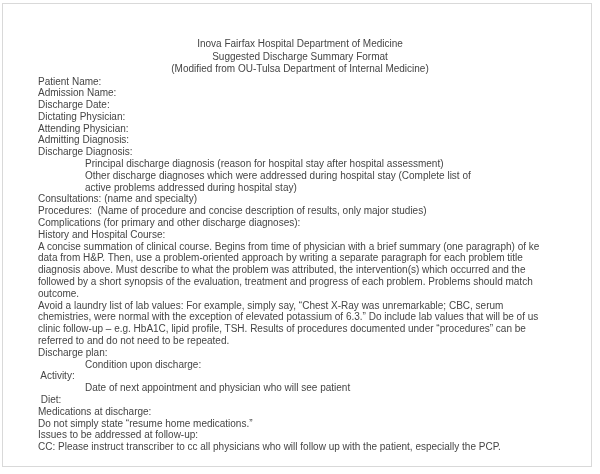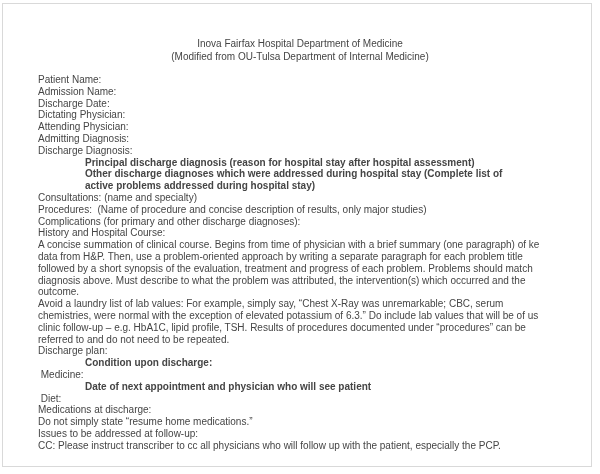--- a/index.html
+++ b/index.html
@@ -31,73 +31,72 @@
     width: 600px;
     color: var(--text-color, #454545);
     font-size: 10px;
     overflow: hidden;
   }
   .title-block {
     text-align: center;
     line-height: 12.5px;
   }
   .body-block {
-    margin-top: 11px;
     line-height: 11.8px;
     width: 600px;
     overflow: hidden;
   }
   .doc-line {
     white-space: pre;
     overflow: hidden;
     padding-left: 38px;
     height: 11.8px;
   }
   .doc-line.indent-1 {
     padding-left: 85px;
-    font-weight: bold;
   }
 </style>
 </head>
 <body style="--page-bg: #ffffff; --border-color: #d9d9d9; --text-color: #454545;">
 
 <div class="page">
   <div class="page-border"></div>
   <div class="doc">
     <header class="title-block">
       <div class="title-line">Inova Fairfax Hospital Department of Medicine</div>
+      <div class="title-line">Suggested Discharge Summary Format</div>
       <div class="title-line">(Modified from OU-Tulsa Department of Internal Medicine)</div>
     </header>
     <div class="body-block">
         <div class="doc-line">Patient Name:</div>
         <div class="doc-line">Admission Name:</div>
         <div class="doc-line">Discharge Date:</div>
         <div class="doc-line">Dictating Physician:</div>
         <div class="doc-line">Attending Physician:</div>
         <div class="doc-line">Admitting Diagnosis:</div>
         <div class="doc-line">Discharge Diagnosis:</div>
         <div class="doc-line indent-1">Principal discharge diagnosis (reason for hospital stay after hospital assessment)</div>
         <div class="doc-line indent-1">Other discharge diagnoses which were addressed during hospital stay (Complete list of</div>
         <div class="doc-line indent-1">active problems addressed during hospital stay)</div>
         <div class="doc-line">Consultations: (name and specialty)</div>
         <div class="doc-line">Procedures:  (Name of procedure and concise description of results, only major studies)</div>
         <div class="doc-line">Complications (for primary and other discharge diagnoses):</div>
         <div class="doc-line">History and Hospital Course:</div>
         <div class="doc-line">A concise summation of clinical course. Begins from time of physician with a brief summary (one paragraph) of ke</div>
         <div class="doc-line">data from H&amp;P. Then, use a problem-oriented approach by writing a separate paragraph for each problem title</div>
+        <div class="doc-line">diagnosis above. Must describe to what the problem was attributed, the intervention(s) which occurred and the</div>
         <div class="doc-line">followed by a short synopsis of the evaluation, treatment and progress of each problem. Problems should match</div>
-        <div class="doc-line">diagnosis above. Must describe to what the problem was attributed, the intervention(s) which occurred and the</div>
         <div class="doc-line">outcome.</div>
         <div class="doc-line">Avoid a laundry list of lab values: For example, simply say, “Chest X-Ray was unremarkable; CBC, serum</div>
         <div class="doc-line">chemistries, were normal with the exception of elevated potassium of 6.3.” Do include lab values that will be of us</div>
         <div class="doc-line">clinic follow-up – e.g. HbA1C, lipid profile, TSH. Results of procedures documented under “procedures” can be</div>
         <div class="doc-line">referred to and do not need to be repeated.</div>
         <div class="doc-line">Discharge plan:</div>
         <div class="doc-line indent-1">Condition upon discharge:</div>
-        <div class="doc-line"> Medicine:</div>
+        <div class="doc-line"> Activity:</div>
         <div class="doc-line indent-1">Date of next appointment and physician who will see patient</div>
         <div class="doc-line"> Diet:</div>
         <div class="doc-line">Medications at discharge:</div>
         <div class="doc-line">Do not simply state “resume home medications.”</div>
         <div class="doc-line">Issues to be addressed at follow-up:</div>
         <div class="doc-line">CC: Please instruct transcriber to cc all physicians who will follow up with the patient, especially the PCP.</div>
       </div>
   </div>
 </div>
 

